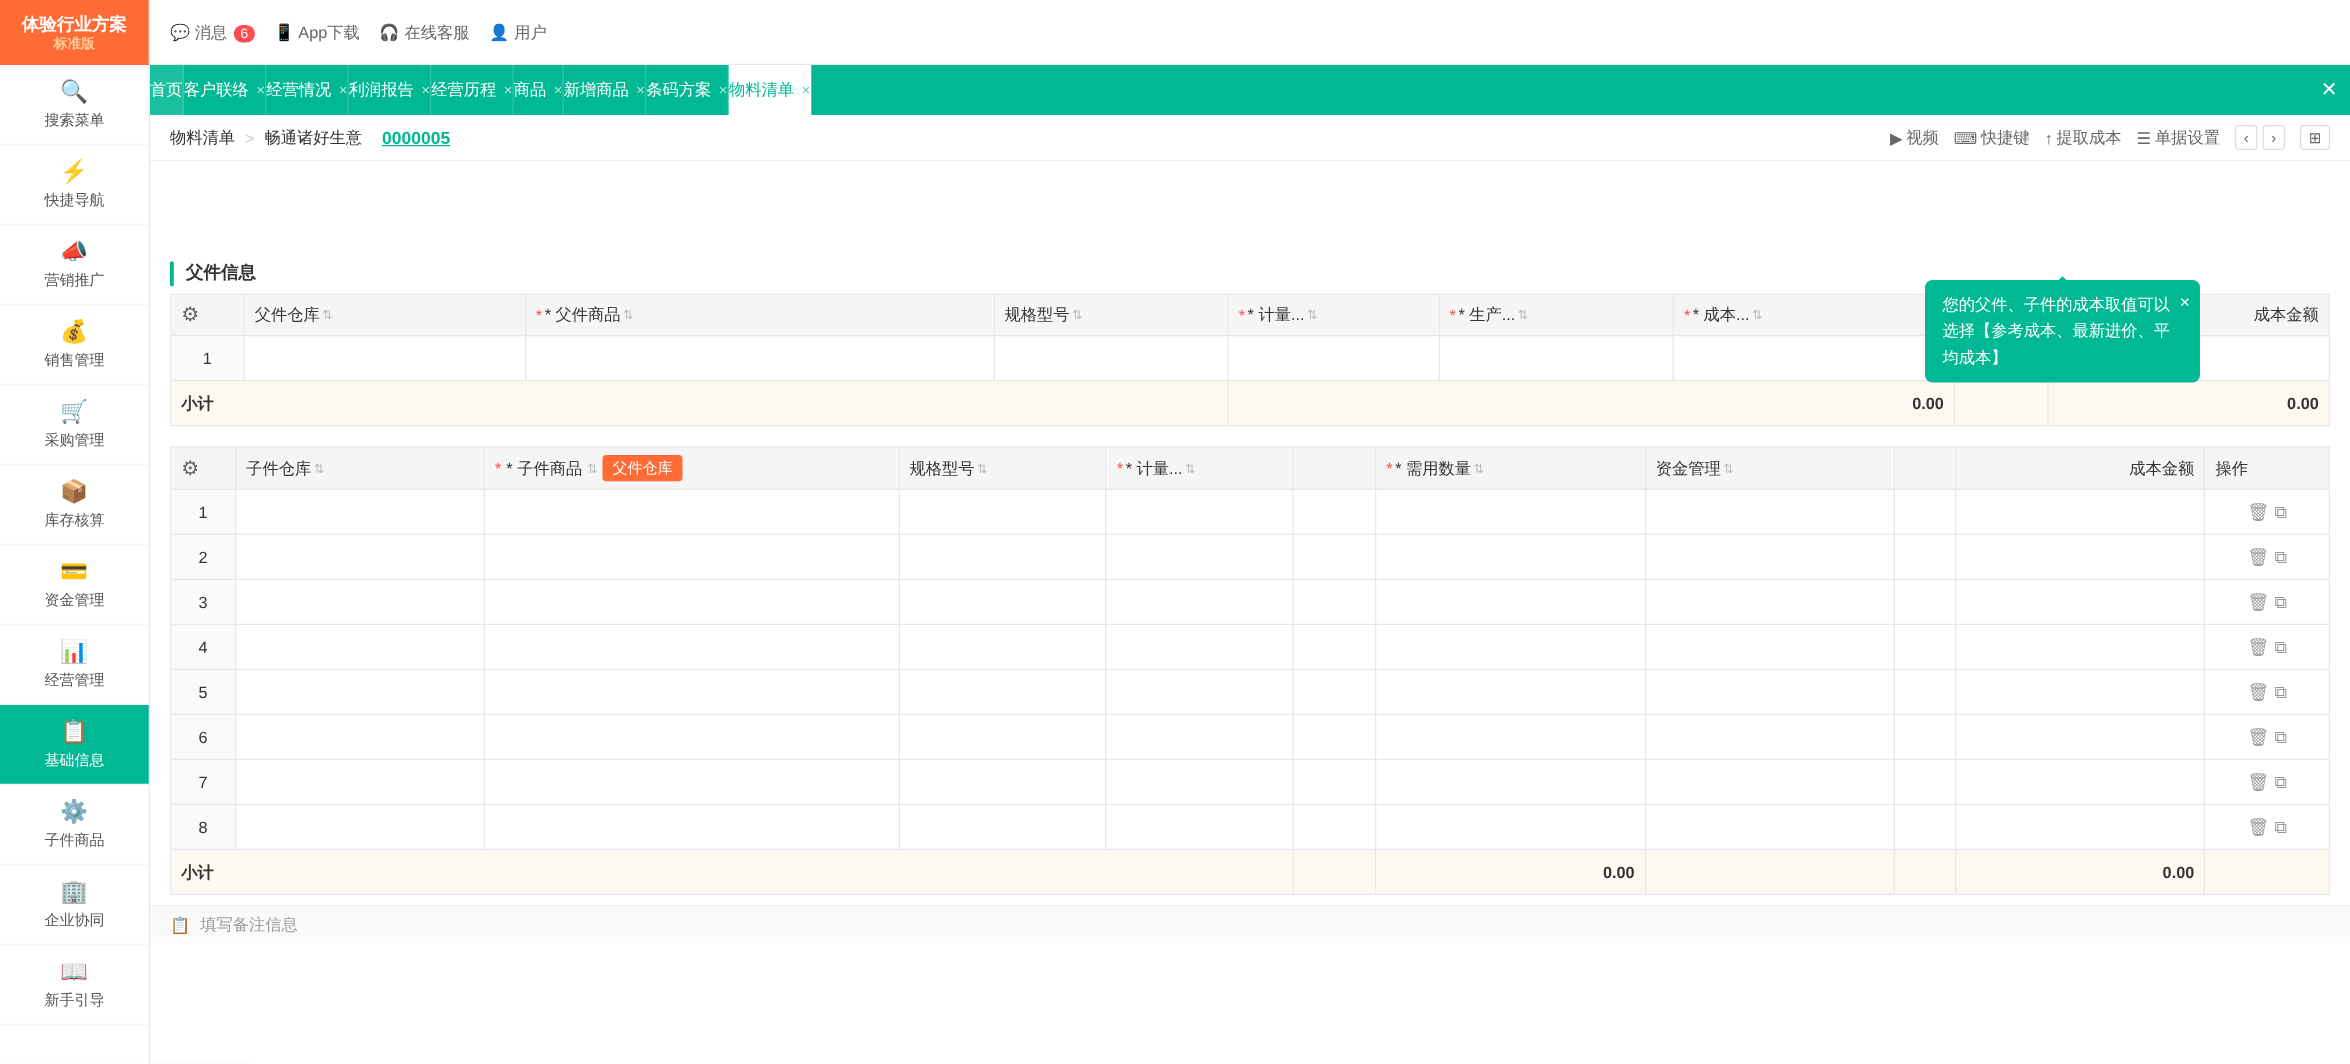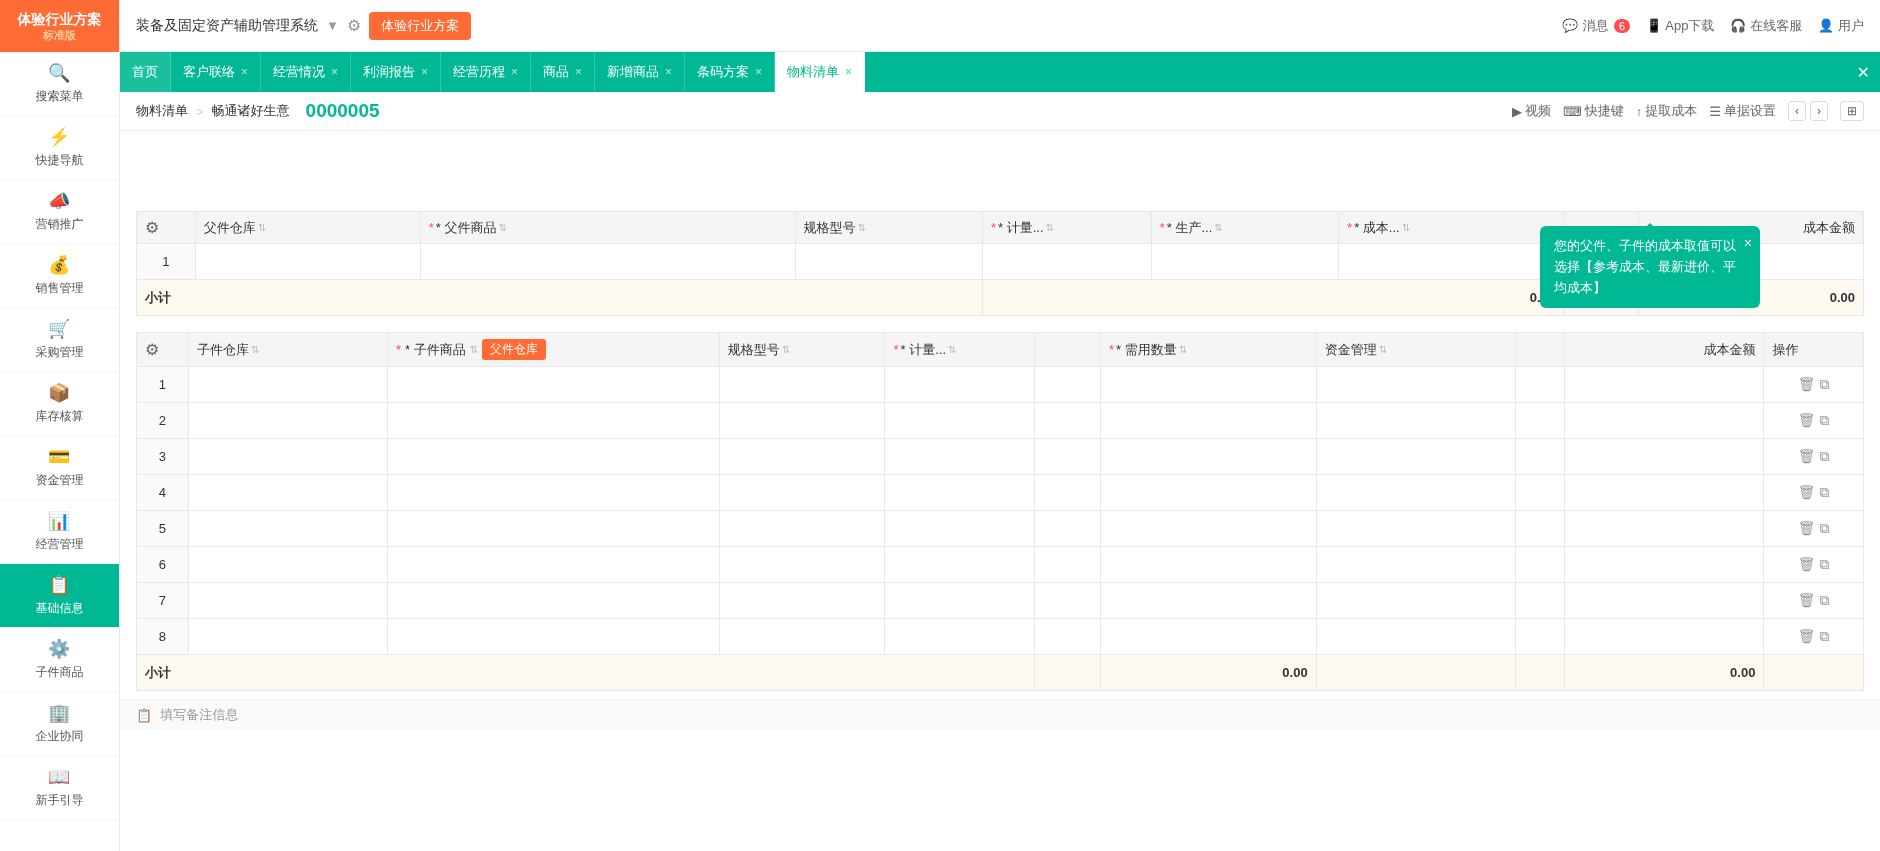--- a/index.html
+++ b/index.html
@@ -20,34 +20,34 @@
     .top-header { background: #fff; border-bottom: 1px solid #e8e8e8; padding: 0 16px; height: 52px; display: flex; align-items: center; justify-content: space-between; flex-shrink: 0; }
     .top-header-left { display: flex; align-items: center; gap: 8px; }
     .system-title { color: #333; font-size: 14px; }
     .header-actions { display: flex; align-items: center; gap: 16px; color: #666; font-size: 13px; }
     .header-actions span { cursor: pointer; }
     .trial-btn { background: #ff6b35; color: #fff; border: none; padding: 5px 12px; border-radius: 4px; cursor: pointer; font-size: 13px; }
     .badge { background: #ff4d4f; color: #fff; border-radius: 10px; font-size: 11px; padding: 1px 5px; margin-left: 2px; }
 
     
     .nav-tabs { background: #00b894; display: flex; align-items: center; flex-shrink: 0; height: 40px; padding: 0 0; overflow-x: auto; }
-    .nav-tab { color: #fff; padding: 0 12px; height: 40px; display: flex; align-items: center; cursor: pointer; font-size: 13px; white-space: nowrap; border-right: 1px solid rgba(255,255,255,0.2); gap: 6px; }
+    .nav-tab { color: #fff; padding: 0 0; height: 40px; display: flex; align-items: center; cursor: pointer; font-size: 13px; white-space: nowrap; border-right: 1px solid rgba(255,255,255,0.2); gap: 6px; }
     .nav-tab.home { background: rgba(255,255,255,0.1); }
     .nav-tab.active { background: #fff; color: #00b894; }
     .nav-tab .close { font-size: 12px; opacity: 0.7; }
     .nav-close-all { color: #fff; padding: 0 10px; cursor: pointer; margin-left: auto; font-size: 16px; }
 
     
     .content { flex: 1; background: #fff; overflow: auto; padding: 0; }
 
     
     .breadcrumb-bar { display: flex; align-items: center; padding: 8px 16px; border-bottom: 1px solid #f0f0f0; gap: 8px; background: #fff; }
     .breadcrumb-item { color: #333; font-size: 13px; cursor: pointer; }
     .breadcrumb-sep { color: #ccc; }
-    .breadcrumb-code { color: #333; font-size: 19px; }
+    .breadcrumb-code { color: #333; font-size: 14px; text-decoration: underline; }
     .breadcrumb-actions { margin-left: auto; display: flex; align-items: center; gap: 12px; color: #666; font-size: 13px; }
     .breadcrumb-actions span { cursor: pointer; display: flex; align-items: center; gap: 3px; }
     .nav-arrows { display: flex; gap: 4px; }
     .nav-arrow { border: 1px solid #ddd; background: #fff; color: #666; cursor: pointer; padding: 2px 6px; border-radius: 3px; font-size: 12px; }
 
     
     .section { padding: 8px 16px; }
     .section-title { font-size: 14px; font-weight: bold; color: #333; margin-bottom: 6px; }
 
     
@@ -149,26 +149,20 @@
   </div>
   <div class="sidebar-item">
     <span class="icon">📖</span>
     <span>新手引导</span>
   </div>
 </div>
 
 <div class="main">
 
   <div class="top-header">
-    <div class="top-header-left">
-      <span class="system-title">装备及固定资产辅助管理系统</span>
-      <span style="color:#999;cursor:pointer;">▼</span>
-      <span style="color:#999;cursor:pointer;font-size:16px;">⚙</span>
-      <button class="trial-btn">体验行业方案</button>
-    </div>
     <div class="header-actions">
       <span>
         💬 <span>消息</span>
         <span class="badge">6</span>
       </span>
       <span>
         📱 <span>App下载</span>
       </span>
       <span>
         🎧 <span>在线客服</span>
@@ -238,20 +232,24 @@
       </div>
     </div>
 
     <div class="tooltip-box" style="position:relative;float:right;margin-right:60px;margin-top:-10px;z-index:200;">
       <span class="tooltip-close">×</span>
       <span>您的父件、子件的成本取值可以选择【参考成本、最新进价、平均成本】</span>
     </div>
     <div style="clear:both;"></div>
 
     <div class="section">
+      <div class="section-title">
+        <span class="teal-indicator"></span>
+        <span>父件信息</span>
+      </div>
       <table class="data-table">
         <thead>
           <tr>
             <th class="col-settings">
               <span class="gear-icon">⚙</span>
             </th>
             <th class="col-warehouse">
               <div class="th-sort">
                 <span>父件仓库</span>
                 <span class="sort-icon">⇅</span>

